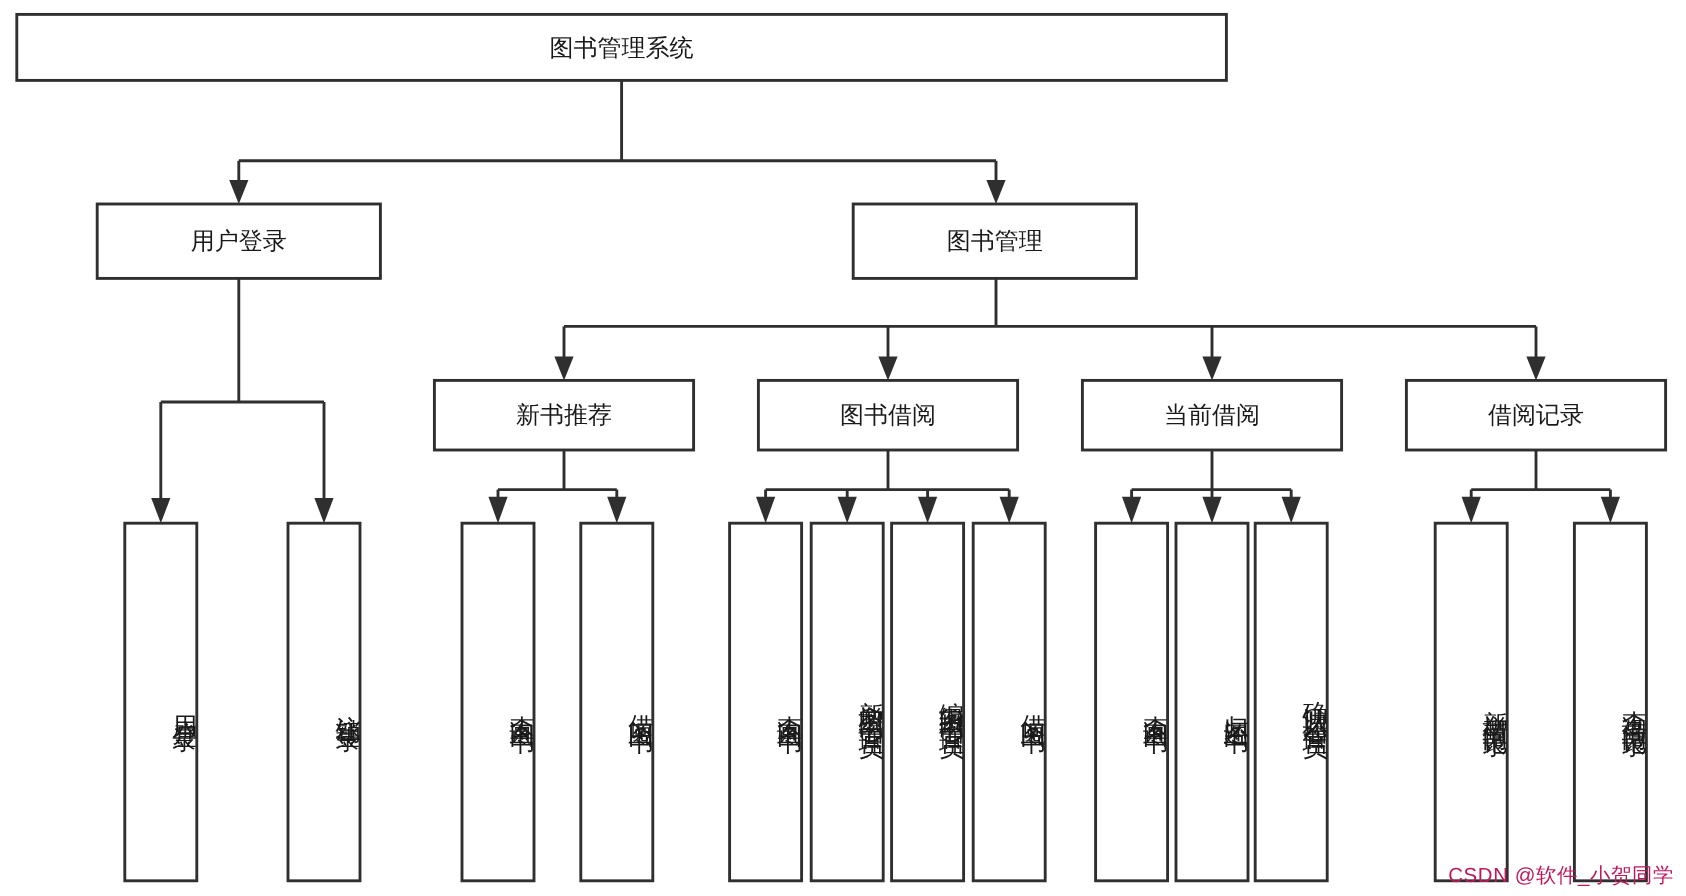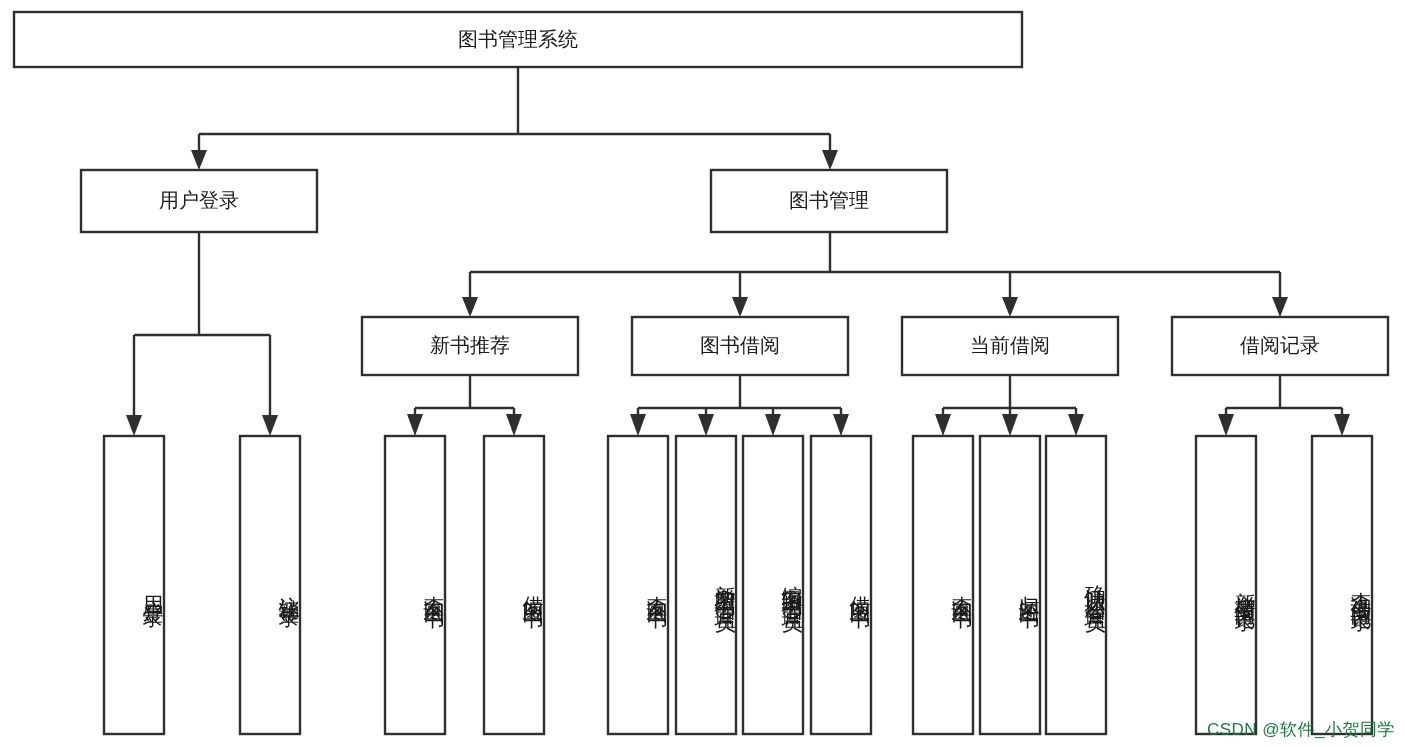--- a/index.html
+++ b/index.html
@@ -64,21 +64,21 @@
     white-space: nowrap;
     overflow: hidden;
     pointer-events: none;
   }
   .watermark {
     position: absolute;
     right: 10px;
     bottom: 6px;
     font-family: "Liberation Sans", "DejaVu Sans", sans-serif;
     font-size: 17px;
-    color: #15803d;
+    color: #be185d;
     letter-spacing: 0.5px;
     white-space: nowrap;
     margin-left: 10px;
   }
 </style>
 </head>
 <body>
 
 <div id="diagram-root">
 

